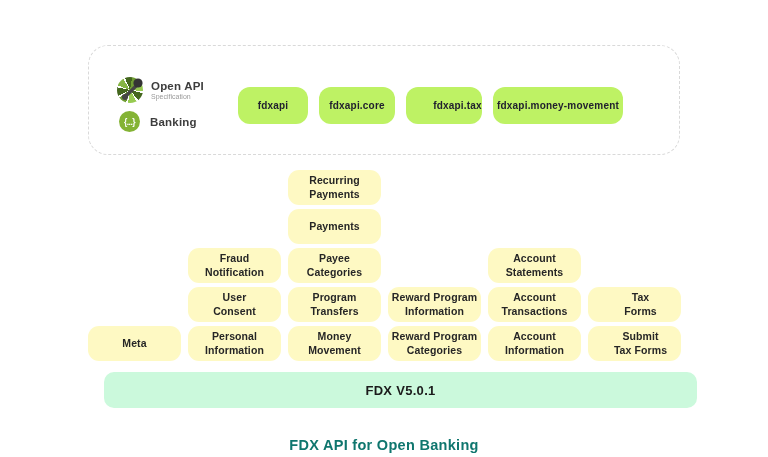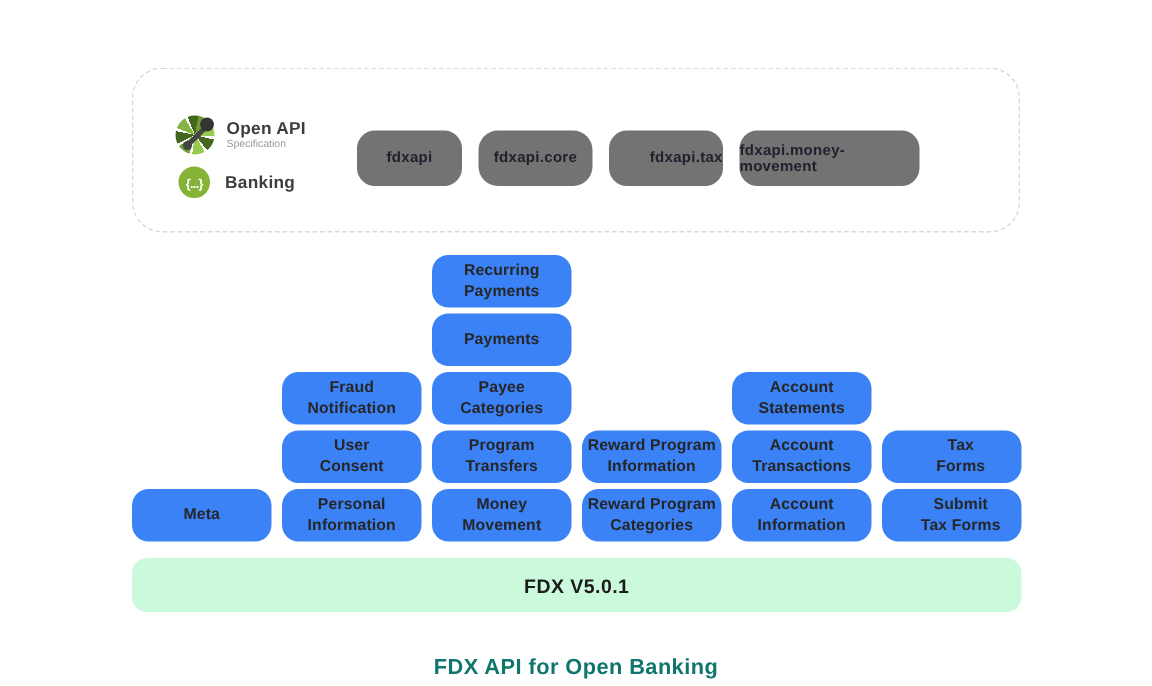--- a/index.html
+++ b/index.html
@@ -38,48 +38,48 @@
   .swagger-row { margin-top:4px; }
   .swagger-icon {
     width:21px; height:21px; border-radius:50%; flex:0 0 21px; margin-left:2px;
     background:#84b335; display:flex; align-items:center; justify-content:center;
     color:#ffffff; font-weight:700; font-size:8.5px; letter-spacing:-0.5px;
   }
   .swagger-title { font-size:11.5px; font-weight:700; color:#3d3d3d; margin-left:10px; letter-spacing:.2px; }
 
   .api-boxes { position:absolute; left:149px; top:41px; display:flex; gap:11px; }
   .api-box {
-    height:37px; border-radius:12px; background:#737373;
+    height:37px; border-radius:12px; background:#bef264;
     display:flex; align-items:center; justify-content:center;
     font-size:10px; font-weight:700; color:#21212e; letter-spacing:.2px;
   }
   .api-box.w1 { width:70px; }
-  .api-box.w2 { width:76px;border-radius:13px; }
+  .api-box.w2 { width:76px; }
   .api-box.w3 { width:76px;padding-left:27px; }
-  .api-box.w4 { width:120px; }
+  .api-box.w4 { width:130px; }
 
   
   .pyramid {
     position:absolute; left:88px; top:155px; width:593px;
     display:grid; grid-template-columns:repeat(6, 93px);
     grid-template-rows:repeat(5, 35px); column-gap:7px; row-gap:4px;
   }
   .pbox {
-    background:#3b82f6; border-radius:11px;
+    background:#fef9c3; border-radius:11px;
     display:flex; align-items:center; justify-content:center; text-align:center;
     font-size:10.5px; font-weight:700; color:#262626; line-height:1.3;
     white-space:pre-line; letter-spacing:.1px;
   }
   .c1{grid-column:1;} .c2{grid-column:2;} .c3{grid-column:3;}
   .c4{grid-column:4;} .c5{grid-column:5;} .c6{grid-column:6;padding-left:12px;}
   .r1{grid-row:1;} .r2{grid-row:2;} .r3{grid-row:3;} .r4{grid-row:4;} .r5{grid-row:5;}
 
   
   .base-bar {
-    position:absolute; left:88px; top:357px; width:593px; height:36px;
+    position:absolute; left:104px; top:357px; width:593px; height:36px;
     background:#cbf9dc; border-radius:10px;
     display:flex; align-items:center; justify-content:center;
     font-size:13px; font-weight:700; color:#1b1b1b; letter-spacing:.3px;
   }
 
   
   .caption {
     position:absolute; left:0; top:422px; width:768px; text-align:center;
     font-size:14.5px; font-weight:700; color:#0f766e; letter-spacing:.3px;
   }

